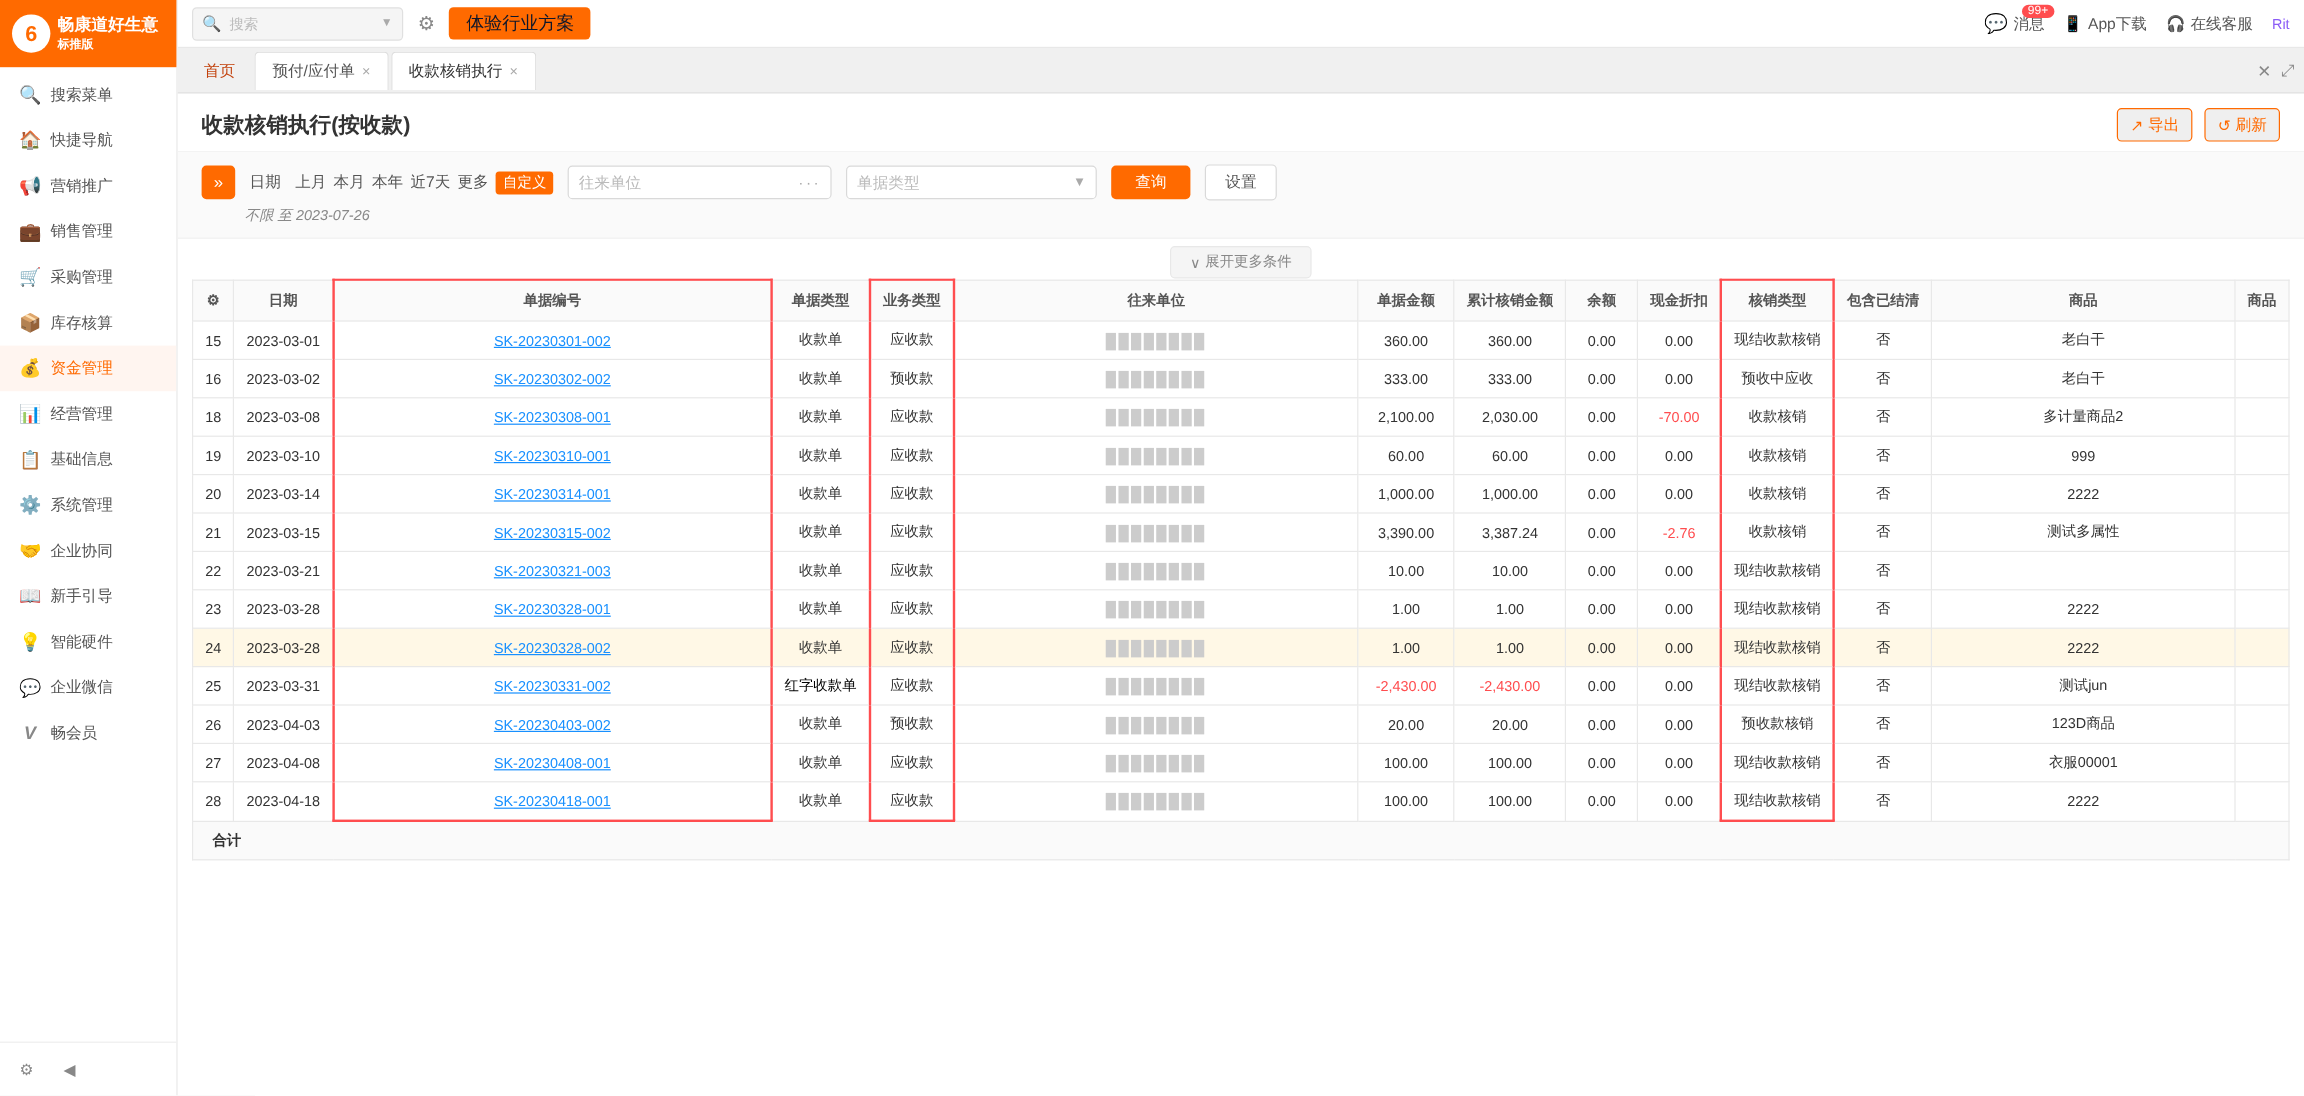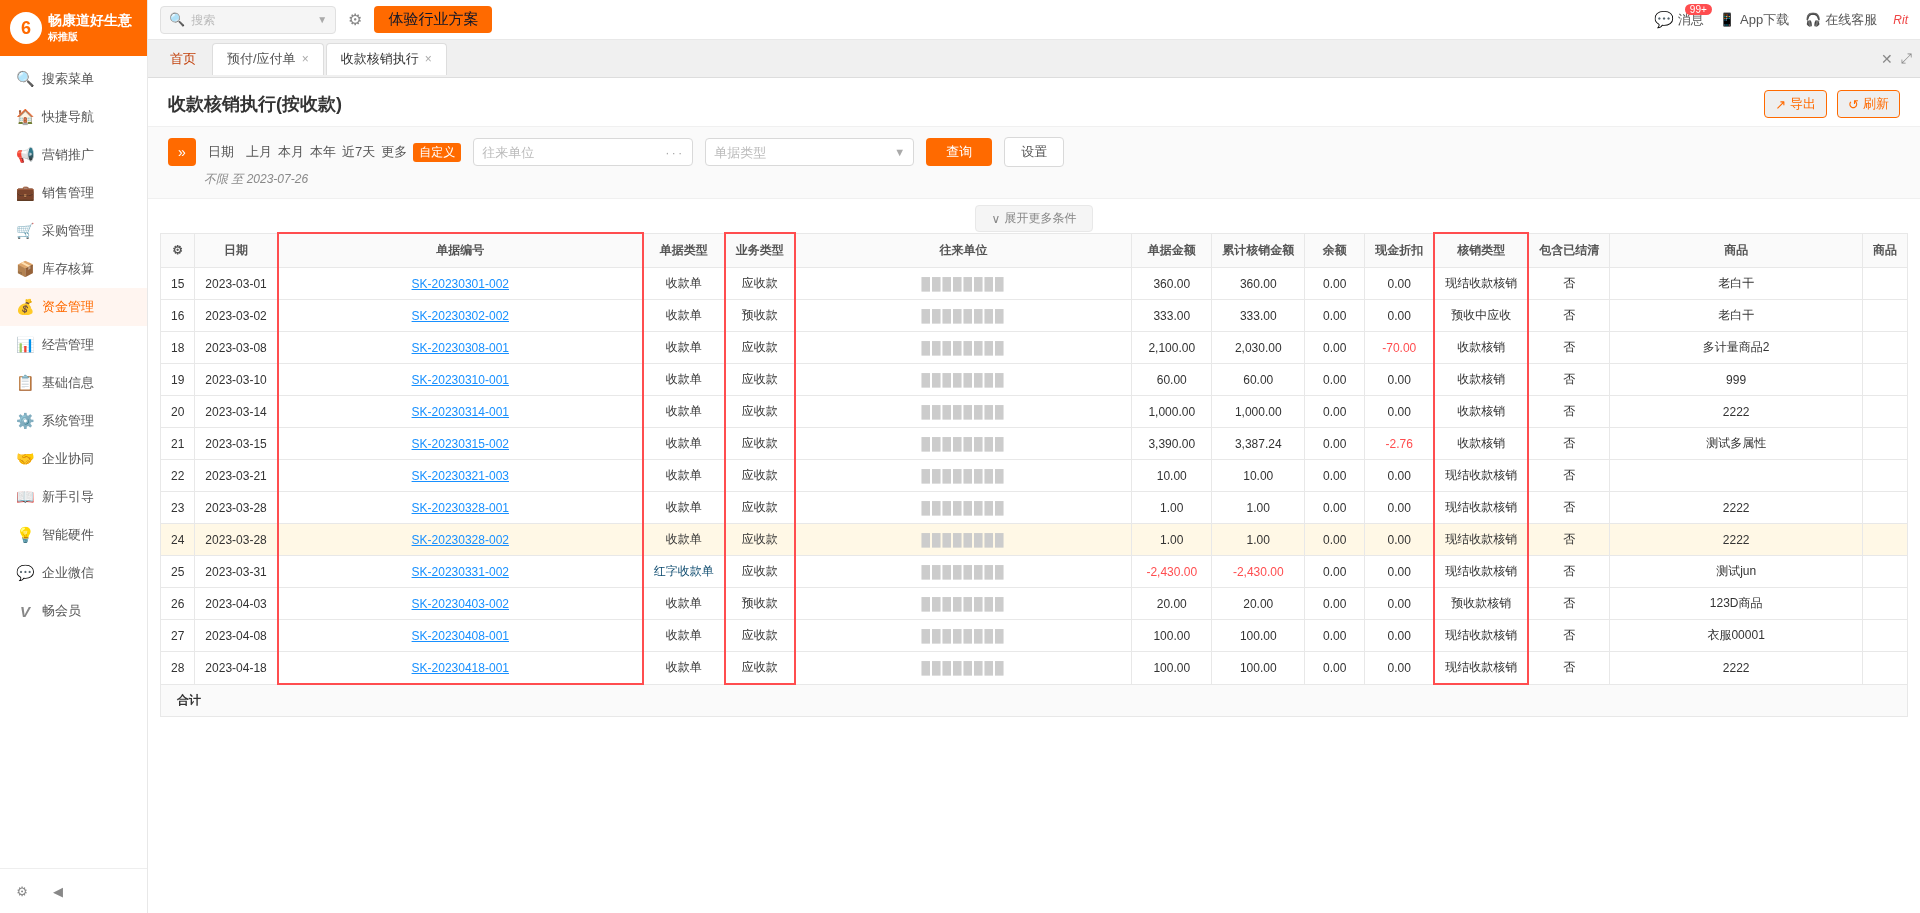--- a/index.html
+++ b/index.html
@@ -23,21 +23,21 @@
     .topnav-input-wrap { display: flex; align-items: center; gap: 6px; background: #f5f5f5; border: 1px solid #e0e0e0; border-radius: 4px; padding: 0 8px; height: 28px; min-width: 160px; }
     .topnav-input { border: none; background: transparent; font-size: 12px; color: #999; outline: none; width: 120px; }
     .topnav-chevron { color: #aaa; font-size: 10px; }
     .topnav-solution-btn { background: #ff6a00; color: #0f172a; border: none; border-radius: 4px; padding: 4px 14px; font-size: 15px; cursor: pointer; }
     .topnav-spacer { flex: 1; }
     .topnav-right { display: flex; align-items: center; gap: 16px; color: #555; font-size: 13px; }
     .topnav-msg { display: flex; align-items: center; gap: 4px; cursor: pointer; position: relative; }
     .topnav-badge { background: #ff4d4f; color: #fff; border-radius: 10px; padding: 0 5px; font-size: 10px; position: absolute; top: -6px; right: -8px; }
     .topnav-app { display: flex; align-items: center; gap: 4px; cursor: pointer; }
     .topnav-service { display: flex; align-items: center; gap: 4px; cursor: pointer; }
-    .topnav-user { color: #ef4444; font-size: 12px; cursor: pointer; font-style: italic; }
+    .topnav-user { color: #8b5cf6; font-size: 12px; cursor: pointer; }
 
     
     .tabbar { height: 38px; background: #f0f0f0; display: flex; align-items: center; padding: 0 8px; gap: 2px; border-bottom: 1px solid #ddd; }
     .tab { display: flex; align-items: center; gap: 6px; padding: 0 14px; height: 32px; border-radius: 4px 4px 0 0; cursor: pointer; font-size: 13px; background: #fff; border: 1px solid #ddd; border-bottom: none; color: #555; }
     .tab.active { background: #fff; color: #333; font-weight: 500; }
     .tab-home { background: transparent; border: none; color: #c2410c; padding: 0 14px; }
     .tab-close { font-size: 12px; color: #aaa; cursor: pointer; }
     .tabbar-spacer { flex: 1; }
     .tabbar-controls { display: flex; gap: 8px; align-items: center; }
     .tabbar-ctrl-btn { color: #888; cursor: pointer; font-size: 14px; }
@@ -510,21 +510,21 @@
     <td>否</td>
     <td>2222</td>
     <td></td>
   </tr>
             <tr>
     <td>25</td>
     <td>2023-03-31</td>
     <td class="td-docno">
       <span class="link-text">SK-20230331-002</span>
     </td>
-    <td style="color:#0c4a6e;">红字收款单</td>
+    <td style="color:#000000;">红字收款单</td>
     <td class="td-biztype">应收款</td>
     <td>
       <span class="partner-blur">████████</span>
     </td>
     <td class=" negative-val">-2,430.00</td>
     <td class=" negative-val">-2,430.00</td>
     <td>0.00</td>
     <td class="">0.00</td>
     <td class="td-cleartype">现结收款核销</td>
     <td>否</td>

